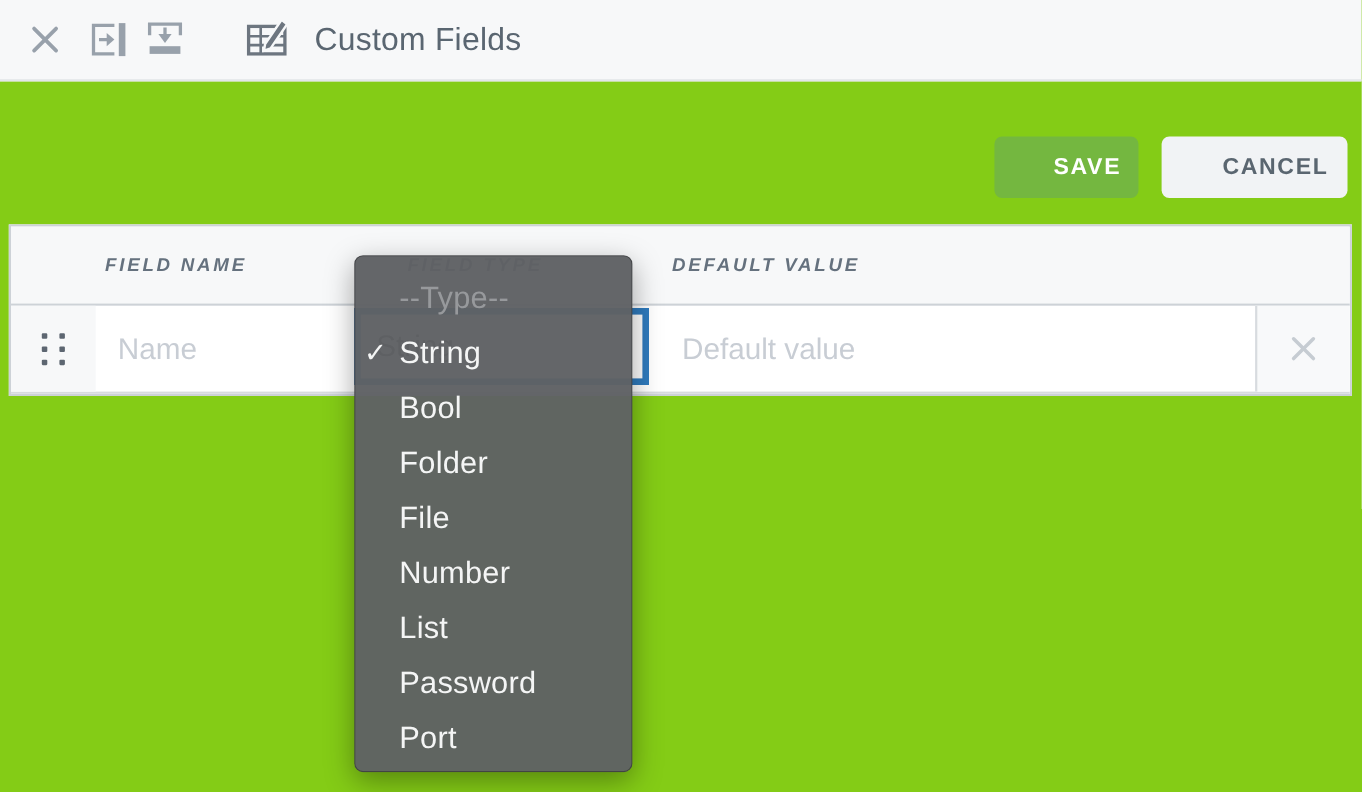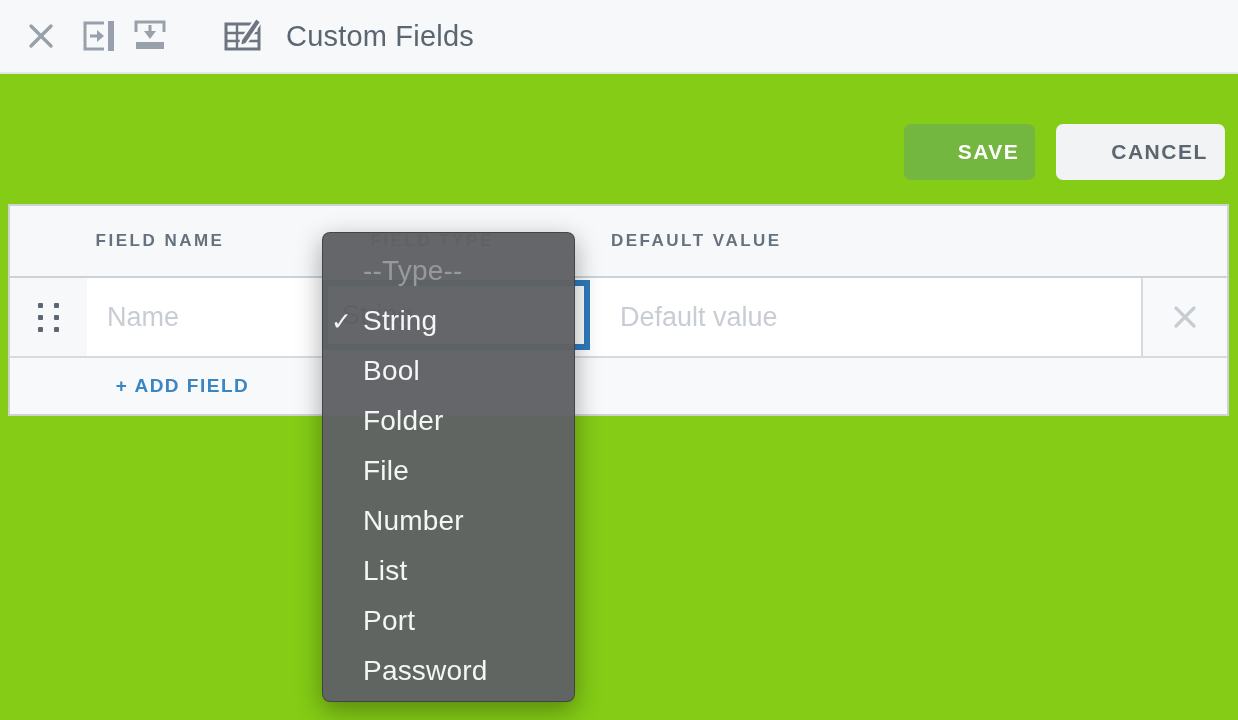--- a/index.html
+++ b/index.html
@@ -24,21 +24,21 @@
     font-family:inherit;font-weight:bold;font-size:21px;letter-spacing:1.5px;
     display:flex;align-items:center;justify-content:center;cursor:pointer;padding-left:44px;
   }
   .btn-save{width:131px;background:#74b740;color:#ffffff;}
   .btn-cancel{width:169px;background:#f1f3f5;color:#5a6670;}
   
   .fields-table{
     position:absolute;left:8px;top:204px;width:1221px;
     border:2px solid #cdd2d7;box-sizing:border-box;background:#ffffff;
   }
-  .thead{position:relative;height:70px;background:#f7f8f9;border-bottom:2px solid #cdd2d7;}
+  .thead{position:relative;height:70px;background:#f7f8f9;border-bottom:2px solid #cdd2d7;font-style:italic;}
   .th{
     position:absolute;top:50%;transform:translateY(-50%);
     font-weight:bold;font-size:17px;letter-spacing:2.5px;color:#65717e;white-space:nowrap;
   }
   .th-name{left:0;width:300px;text-align:center;}
   .th-type{left:296px;width:252px;text-align:center;}
   .th-default{left:601px;}
   .trow{position:relative;height:78px;background:#ffffff;border-bottom:2px solid #d7dbdf;}
   .handle-cell{
     position:absolute;left:0;top:0;bottom:0;width:77px;background:#f7f8f9;
@@ -142,23 +142,20 @@
       </div>
       <input class="cell-input default-input" type="text" placeholder="Default value" style="">
       <div class="remove-cell">
         <svg width="32" height="32" viewBox="0 0 32 32">
           <line x1="7" y1="7" x2="25" y2="25" stroke="#c6ccd2" stroke-width="3.2" stroke-linecap="round"></line>
           <line x1="25" y1="7" x2="7" y2="25" stroke="#c6ccd2" stroke-width="3.2" stroke-linecap="round"></line>
         </svg>
       </div>
     </div>
 
-    <div class="add-row">
-      <span class="add-field">+ ADD FIELD</span>
-    </div>
   </div>
 
   <div class="dropdown">
       <div class="dd-item muted">
         <span class="chk"></span>
         <span class="lab">--Type--</span>
       </div>
       <div class="dd-item">
         <span class="chk">✓</span>
         <span class="lab">String</span>
@@ -178,21 +175,21 @@
       <div class="dd-item">
         <span class="chk"></span>
         <span class="lab">Number</span>
       </div>
       <div class="dd-item">
         <span class="chk"></span>
         <span class="lab">List</span>
       </div>
       <div class="dd-item">
         <span class="chk"></span>
-        <span class="lab">Port</span>
+        <span class="lab">Password</span>
       </div>
       <div class="dd-item">
         <span class="chk"></span>
-        <span class="lab">Password</span>
+        <span class="lab">Port</span>
       </div>
     </div>
 
 </div>
 
 </body></html>

